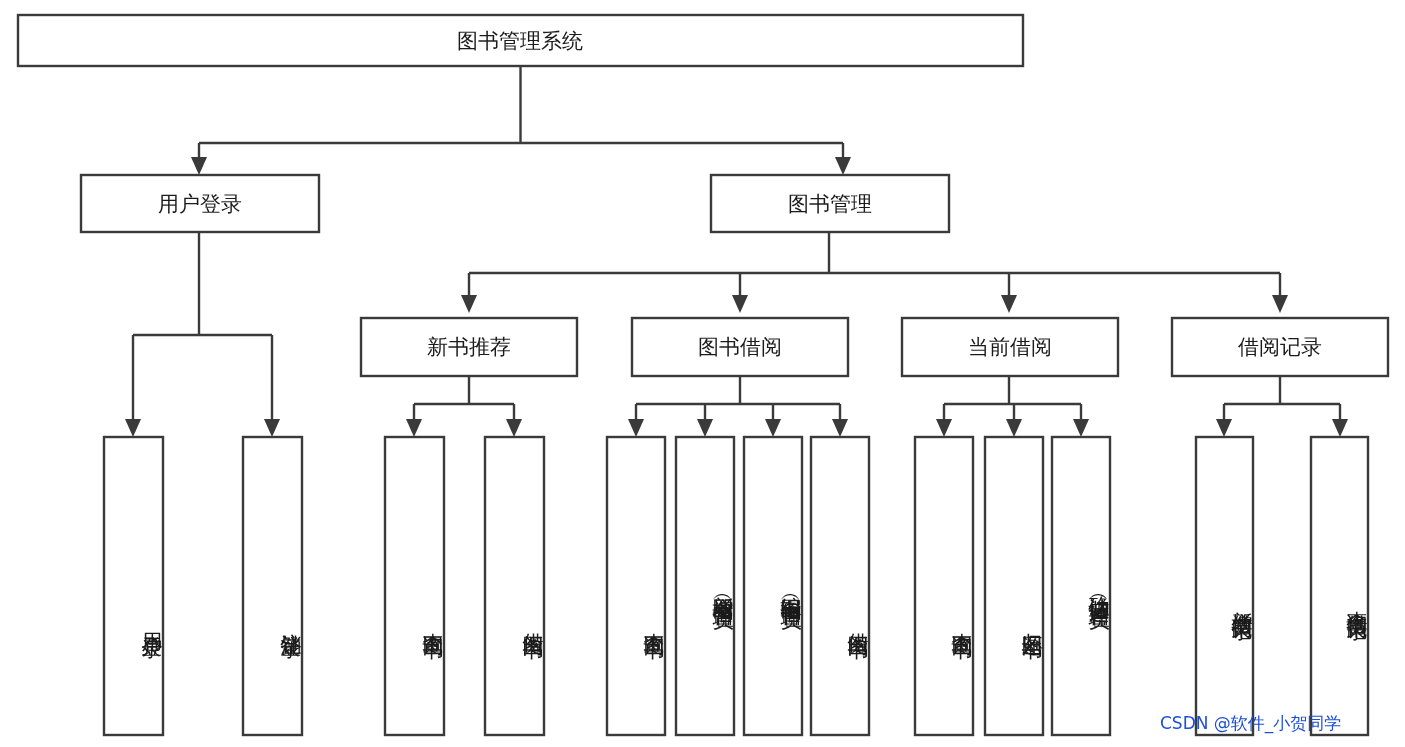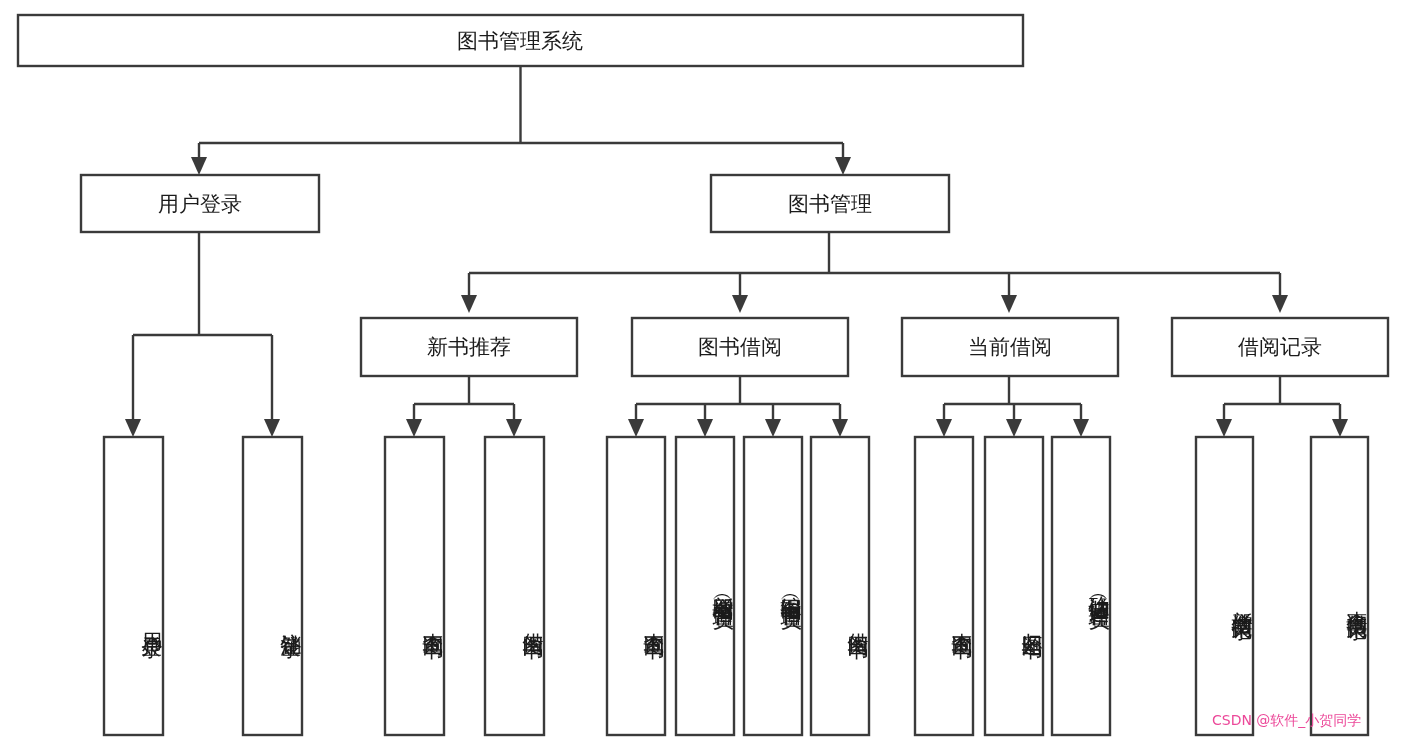--- a/index.html
+++ b/index.html
@@ -66,25 +66,25 @@
     color: #1b1b1b;
     letter-spacing: 2px;
     white-space: nowrap;
     display: flex;
     align-items: flex-start;
     justify-content: center;
     pointer-events: none;
   }
   .watermark {
     position: absolute;
-    left: 1212px;
+    left: 1160px;
     top: 712px;
     font-family: "DejaVu Sans", "Liberation Sans", sans-serif;
-    font-size: 14px;
-    color: #ec4899;
+    font-size: 17px;
+    color: #1d4ed8;
     white-space: nowrap;
   }
 </style>
 </head>
 <body>
 
 <div id="diagram-root">
 
   <svg id="flow-svg" viewBox="0 0 1405 747">
 

